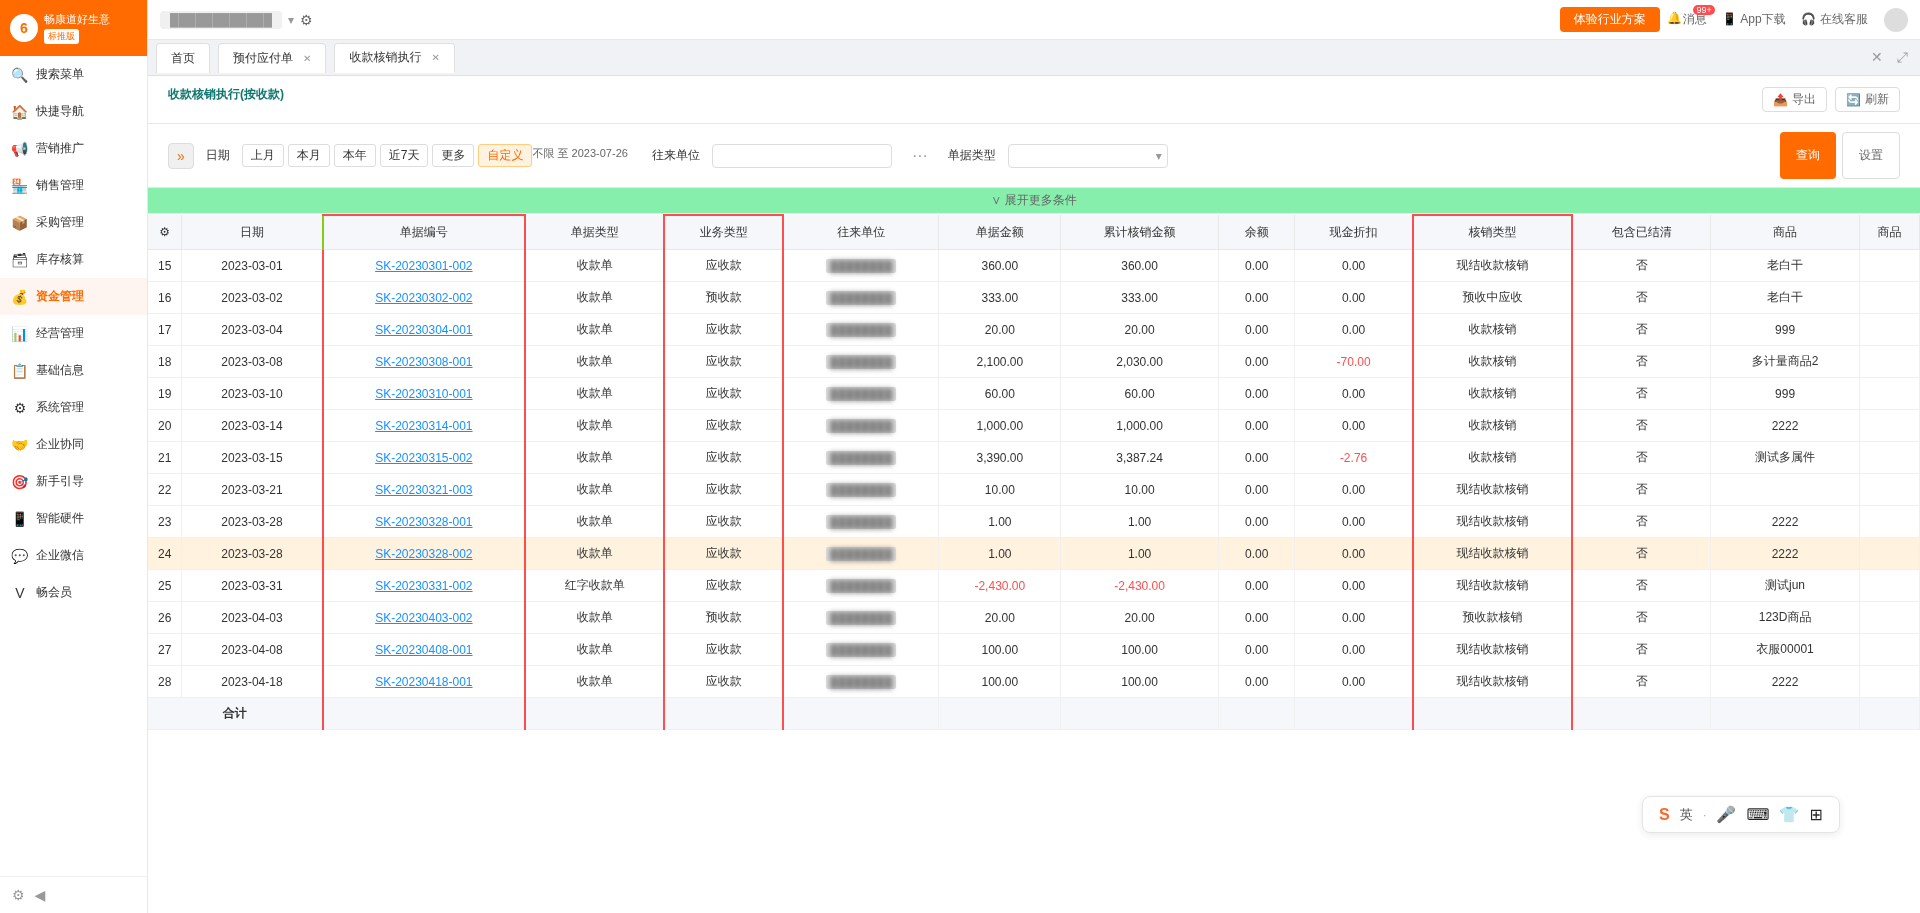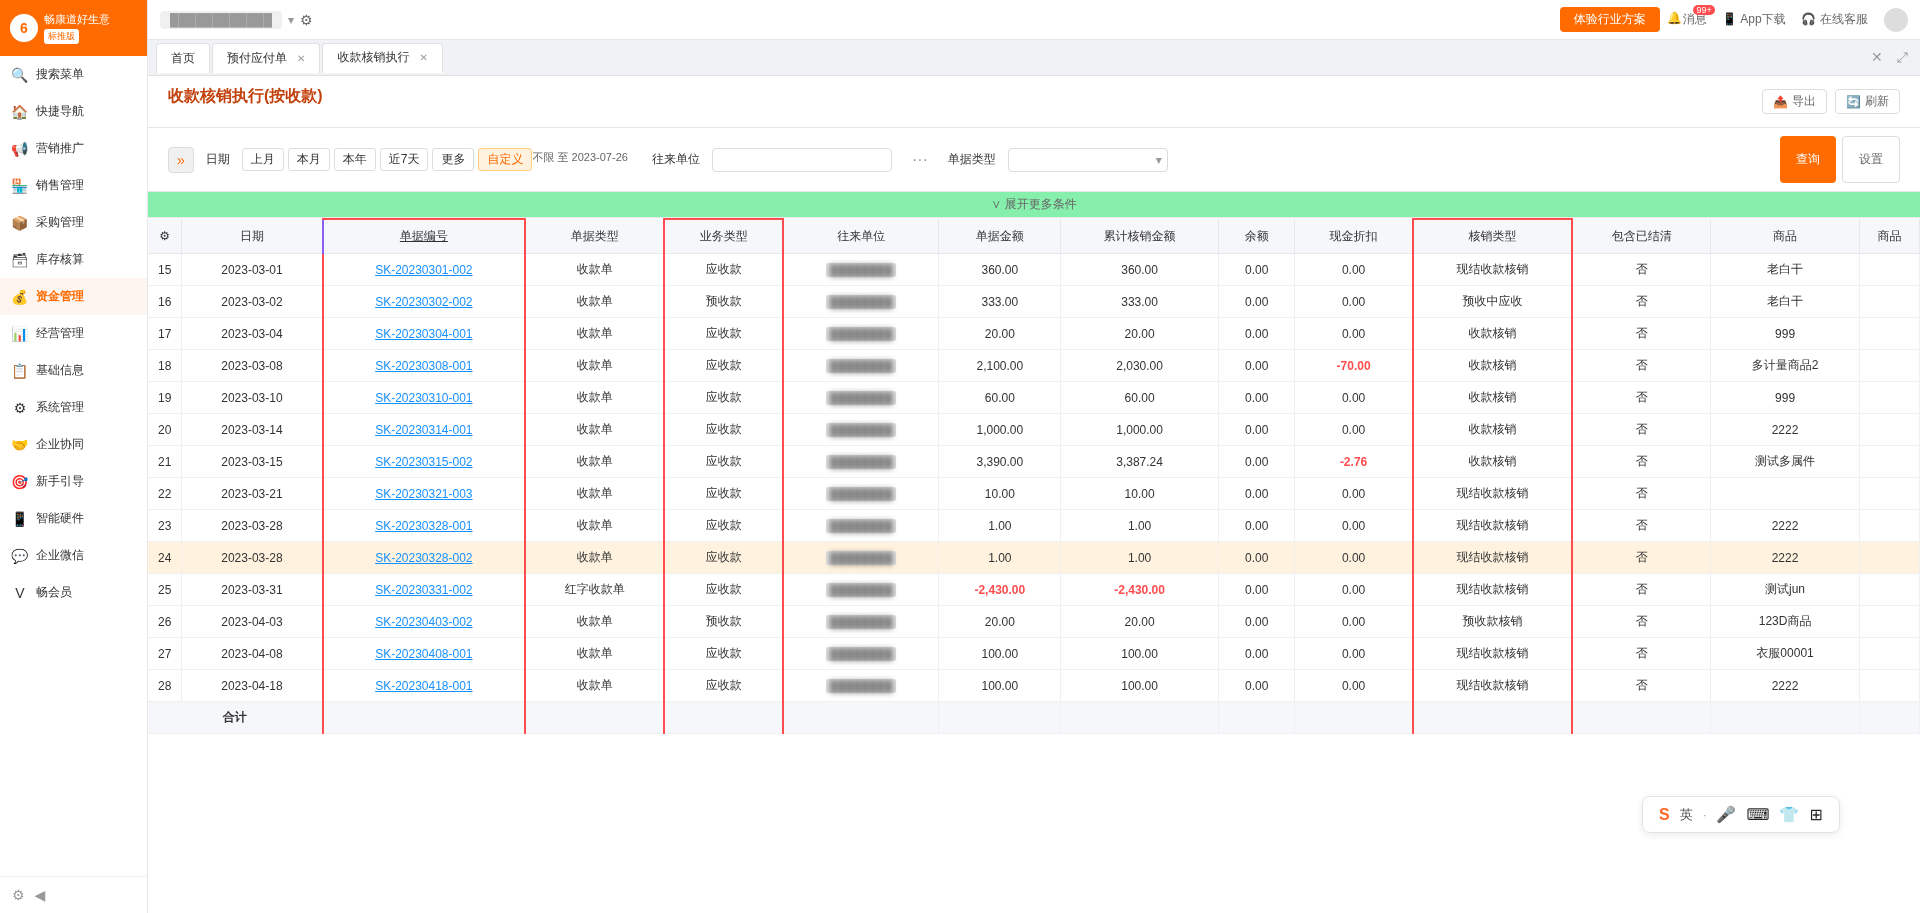--- a/index.html
+++ b/index.html
@@ -27,27 +27,27 @@
     .topbar-brand { display: flex; align-items: center; gap: 6px; color: #666; font-size: 12px; flex: 1; }
     .topbar-brand-name { background: #f0f0f0; border-radius: 4px; padding: 2px 8px; font-size: 12px; color: #333; }
     .topbar-solution-btn { background: #ff6b00; color: #fff; border: none; border-radius: 4px; padding: 4px 14px; font-size: 12px; cursor: pointer; }
     .topbar-actions { display: flex; align-items: center; gap: 16px; color: #666; font-size: 12px; }
     .topbar-badge { position: relative; display: inline-flex; }
     .topbar-badge-count { position: absolute; top: -6px; right: -8px; background: #ff4d4f; color: #fff; font-size: 9px; border-radius: 8px; padding: 0 3px; }
     .topbar-avatar { width: 24px; height: 24px; background: #ddd; border-radius: 50%; }
 
     
     .tabbar { height: 36px; background: #f0f2f5; display: flex; align-items: center; padding: 0 8px; border-bottom: 1px solid #e0e0e0; }
-    .tab { height: 30px; display: flex; align-items: center; gap: 6px; padding: 0 14px; background: #fff; border-radius: 4px 4px 0 0; margin-right: 2px; font-size: 12px; color: #333; cursor: pointer; border: 1px solid #e0e0e0; border-bottom: none; }
+    .tab { height: 30px; display: flex; align-items: center; gap: 6px; padding: 0 14px; background: #fff; border-radius: 4px 4px 0 0; margin-right: 8px; font-size: 12px; color: #333; cursor: pointer; border: 1px solid #e0e0e0; border-bottom: none; }
     .tab.home { background: #fff; }
     .tab.active { background: #fff; border-bottom: 2px solid #fff; }
     .tab .close-x { color: #999; font-size: 10px; margin-left: 4px; }
     .tabbar-right { margin-left: auto; display: flex; gap: 6px; }
     .tabbar-icon { font-size: 14px; color: #999; cursor: pointer; padding: 2px 4px; }
-    .page-title { font-size: 16px; font-weight: bold; color: #c2410c; margin-bottom: 10px; }
+    .page-title { font-size: 12px; font-weight: bold; color: #0f766e; margin-bottom: 10px; }
     .export-btn { display: flex; align-items: center; gap: 4px; color: #666; font-size: 12px; cursor: pointer; border: 1px solid #ddd; border-radius: 4px; padding: 3px 10px; background: #fff; }
     .refresh-btn { display: flex; align-items: center; gap: 4px; color: #666; font-size: 12px; cursor: pointer; border: 1px solid #ddd; border-radius: 4px; padding: 3px 10px; background: #fff; }
 
     
     .filter-bar { background: #fff; padding: 8px 20px; border-bottom: 1px solid #e8e8e8; display: flex; align-items: center; gap: 12px; position: relative; }
     .filter-toggle-btn { background: #f0f0f0; border: 1px solid #ddd; border-radius: 4px; padding: 4px 8px; cursor: pointer; color: #ff6b00; font-size: 14px; }
     .filter-date-btns { display: flex; gap: 4px; }
     .filter-date-btn { padding: 2px 8px; border: 1px solid #ddd; border-radius: 3px; background: #fff; font-size: 12px; cursor: pointer; color: #333; }
     .filter-date-custom { background: #fff3e0; color: #ff6b00; border: 1px solid #ffcc80; border-radius: 3px; padding: 0 8px; font-size: 12px; cursor: pointer; }
     .filter-date-range { color: #666; font-size: 11px; margin-top: 2px; }
@@ -60,29 +60,29 @@
     .expand-bar { background: #86efac; text-align: center; padding: 4px; border-bottom: 1px solid #e8e8e8; font-size: 12px; color: #666; cursor: pointer; }
 
     
     .table-container { flex: 1; overflow: auto; background: #fff; margin: 0; position: relative; }
     table { width: 100%; border-collapse: collapse; font-size: 12px; }
     thead tr { background: #f5f7fa; }
     th { padding: 8px 10px; text-align: center; border-bottom: 1px solid #e8e8e8; border-right: 1px solid #e8e8e8; color: #333; font-weight: normal; white-space: nowrap; position: sticky; top: 0; background: #f5f7fa; z-index: 2; }
     td { padding: 7px 10px; text-align: center; border-bottom: 1px solid #f0f0f0; border-right: 1px solid #f0f0f0; color: #333; white-space: nowrap; }
     tbody tr.highlighted { background: #fff3e0; }
     .link { color: #1890ff; cursor: pointer; text-decoration: underline; }
-    .text-red { color: #ff4d4f; font-weight: bold; }
+    .text-red { color: #ff4d4f; }
 
     .tfoot-row td { background: #f5f7fa; font-weight: bold; }
 
     
     .page-content { flex: 1; overflow: hidden; display: flex; flex-direction: column; position: relative; }
 
     .header-area { background: #fff; padding: 10px 20px; display: flex; align-items: center; justify-content: space-between; border-bottom: 1px solid #e8e8e8; }
-    th.red-col-header { border-top: 2px solid #ff4d4f; border-left: 2px solid #8b5cf6; border-right: 2px solid #ff4d4f; text-decoration: underline; }
+    th.red-col-header { border-top: 2px solid #ff4d4f; border-left: 2px solid #84cc16; border-right: 2px solid #ff4d4f; }
     td.red-col-cell { border-left: 2px solid #ff4d4f; border-right: 2px solid #ff4d4f; }
     th.red-col-header2 { border-top: 2px solid #ff4d4f; border-left: 2px solid #ff4d4f; border-right: 2px solid #ff4d4f; }
     td.red-col-cell2 { border-left: 2px solid #ff4d4f; border-right: 2px solid #ff4d4f; }
     th.red-col-header3 { border-top: 2px solid #ff4d4f; border-left: 2px solid #ff4d4f; border-right: 2px solid #ff4d4f; }
     td.red-col-cell3 { border-left: 2px solid #ff4d4f; border-right: 2px solid #ff4d4f; }
 
     .filter-date-wrapper { display: flex; flex-direction: row; }
   </style>
 </head>
 <body>

